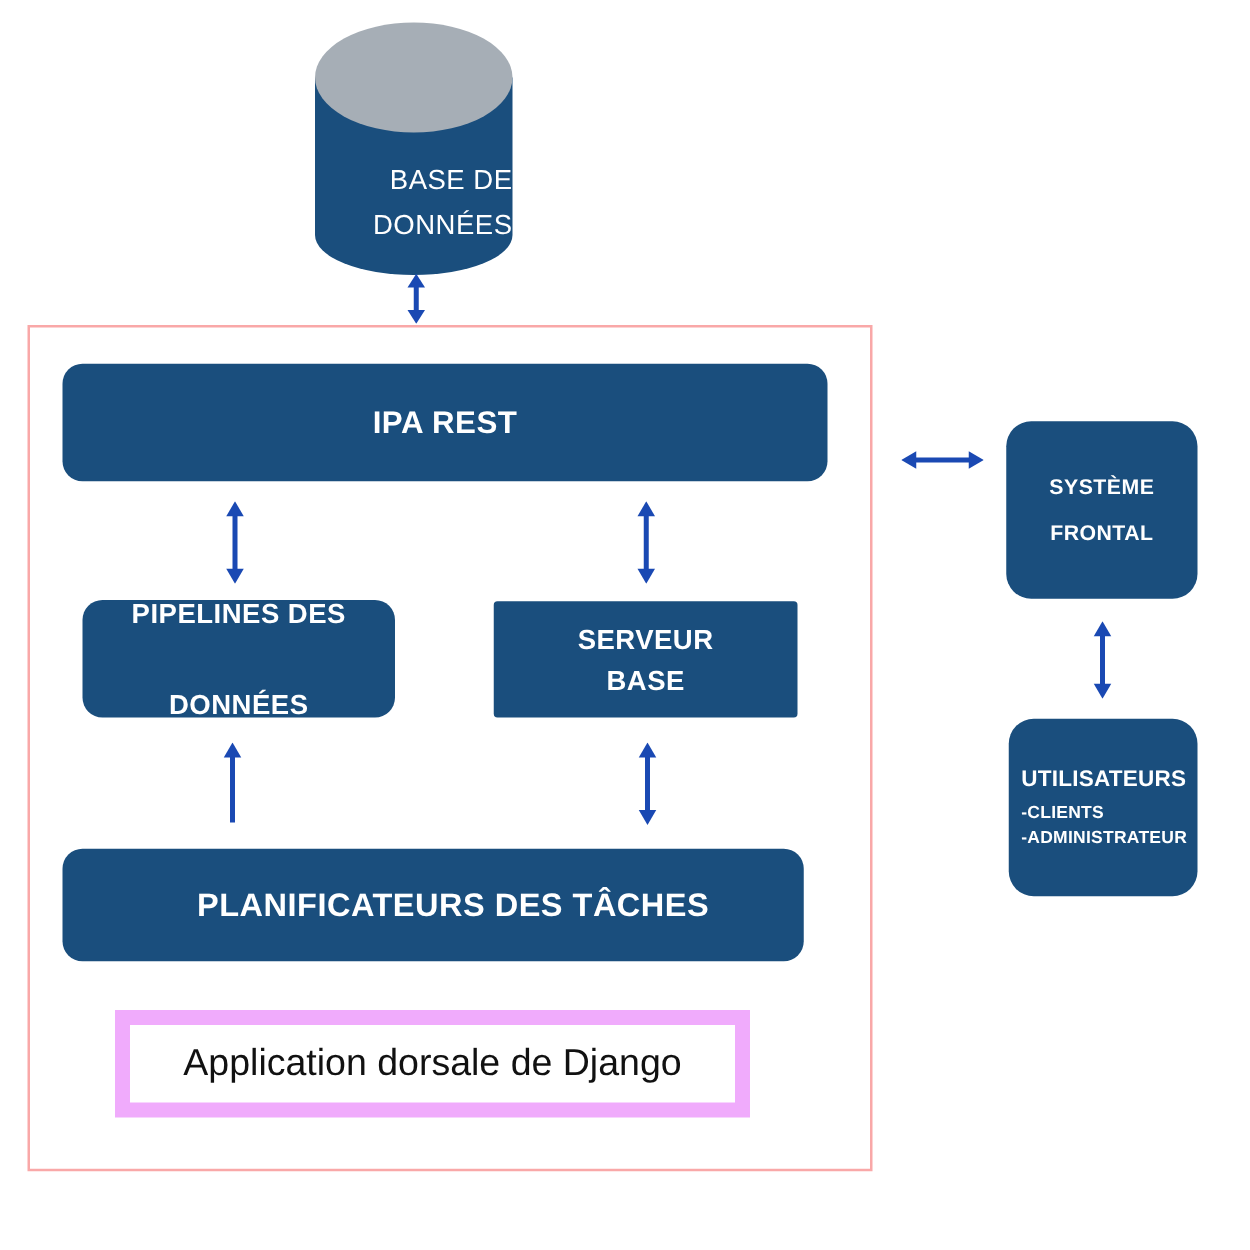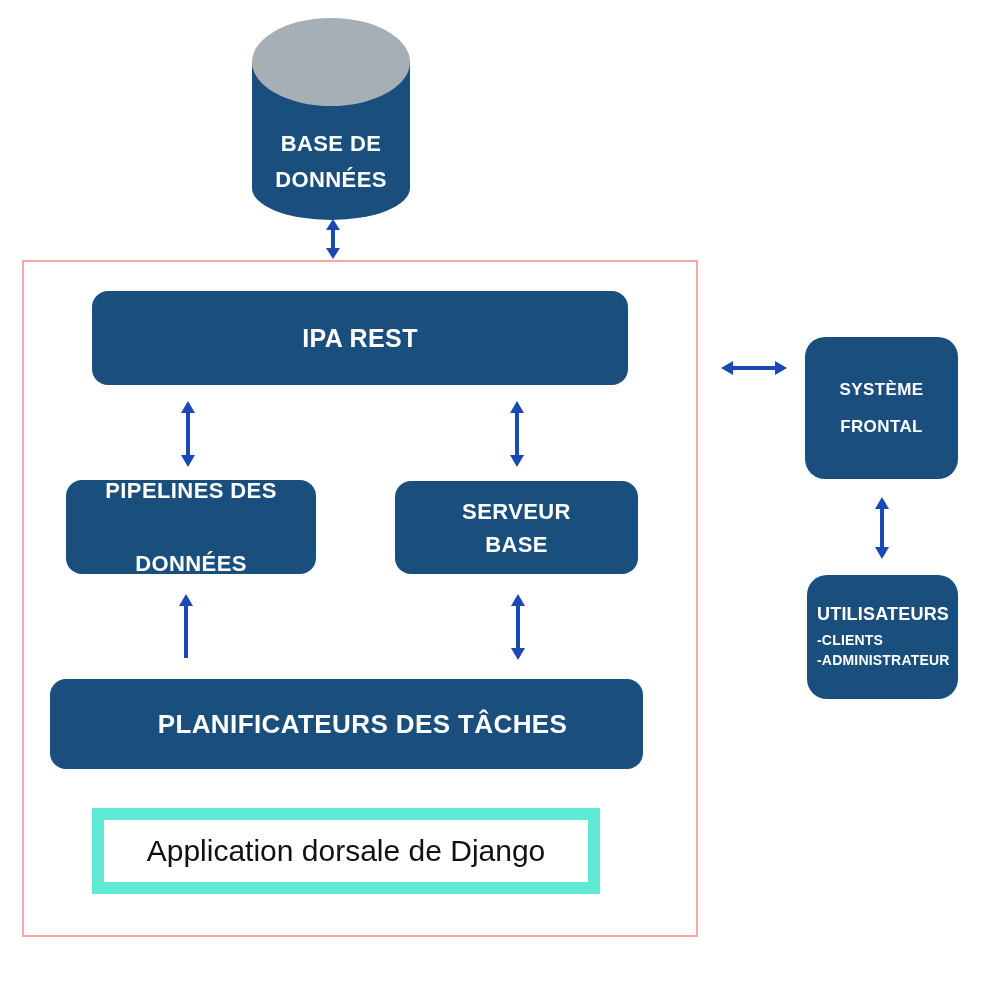--- a/index.html
+++ b/index.html
@@ -34,23 +34,23 @@
     width: 158px; height: 88px;
     background: #A6AEB6;
     border-radius: 50%;
     z-index: 2;
   }
   .cyl-label {
     position: absolute;
     left: 0; top: 108px;
     width: 158px;
     z-index: 3;
-    text-align: center;
+    text-align: right;
     color: #ffffff;
-    font-weight: bold;
+    font-weight: normal;
     font-size: 22px;
     line-height: 36px;
     letter-spacing: 0.4px;
   }
   .cyl-label span { display: block; }
 
   
   .backend-frame {
     position: absolute;
     left: 22px; top: 260px;
@@ -71,57 +71,56 @@
     flex-direction: column;
     align-items: center;
     justify-content: center;
     text-align: center;
     box-sizing: border-box;
   }
   .node span { display: block; }
 
   .node-api {
     left: 50px; top: 291px;
-    width: 536px; height: 94px;
+    width: 612px; height: 94px;
     border-radius: 16px;
     font-size: 25px;
-    margin-left: 42px;
   }
   .node-pipelines {
     left: 66px; top: 480px;
     width: 250px; height: 94px;
     border-radius: 16px;
     font-size: 22px;
     line-height: 33px;
     gap: 40px;
   }
   .node-redis {
     left: 395px; top: 481px;
     width: 243px; height: 93px;
-    border-radius: 16px;
+    border-radius: 3px;
     font-size: 22px;
     line-height: 33px;
   }
   .node-scheduler {
     left: 50px; top: 679px;
     width: 593px; height: 90px;
     border-radius: 16px;
     font-size: 26px;
     padding-left: 32px;
   }
   .node-frontend {
     left: 805px; top: 337px;
     width: 153px; height: 142px;
     border-radius: 20px;
     font-size: 17px;
     line-height: 37px;
   }
   .node-users {
     left: 807px; top: 575px;
-    width: 151px; height: 124px;
+    width: 151px; height: 142px;
     border-radius: 20px;
     align-items: flex-start;
     text-align: left;
     padding: 10px 6px 10px 10px;
   }
   .node-users .users-title {
     font-size: 18px;
     letter-spacing: 0.2px;
     margin-bottom: 5px;
   }
@@ -129,21 +128,21 @@
     font-size: 14px;
     letter-spacing: 0.2px;
     line-height: 20px;
   }
 
   
   .caption-frame {
     position: absolute;
     left: 92px; top: 808px;
     width: 508px; height: 86px;
-    background: #5eead4;
+    background: #f0abfc;
     box-sizing: border-box;
     display: flex;
     align-items: center;
     justify-content: center;
   }
   .caption-inner {
     width: 484px; height: 62px;
     background: #ffffff;
     display: flex;
     align-items: center;

